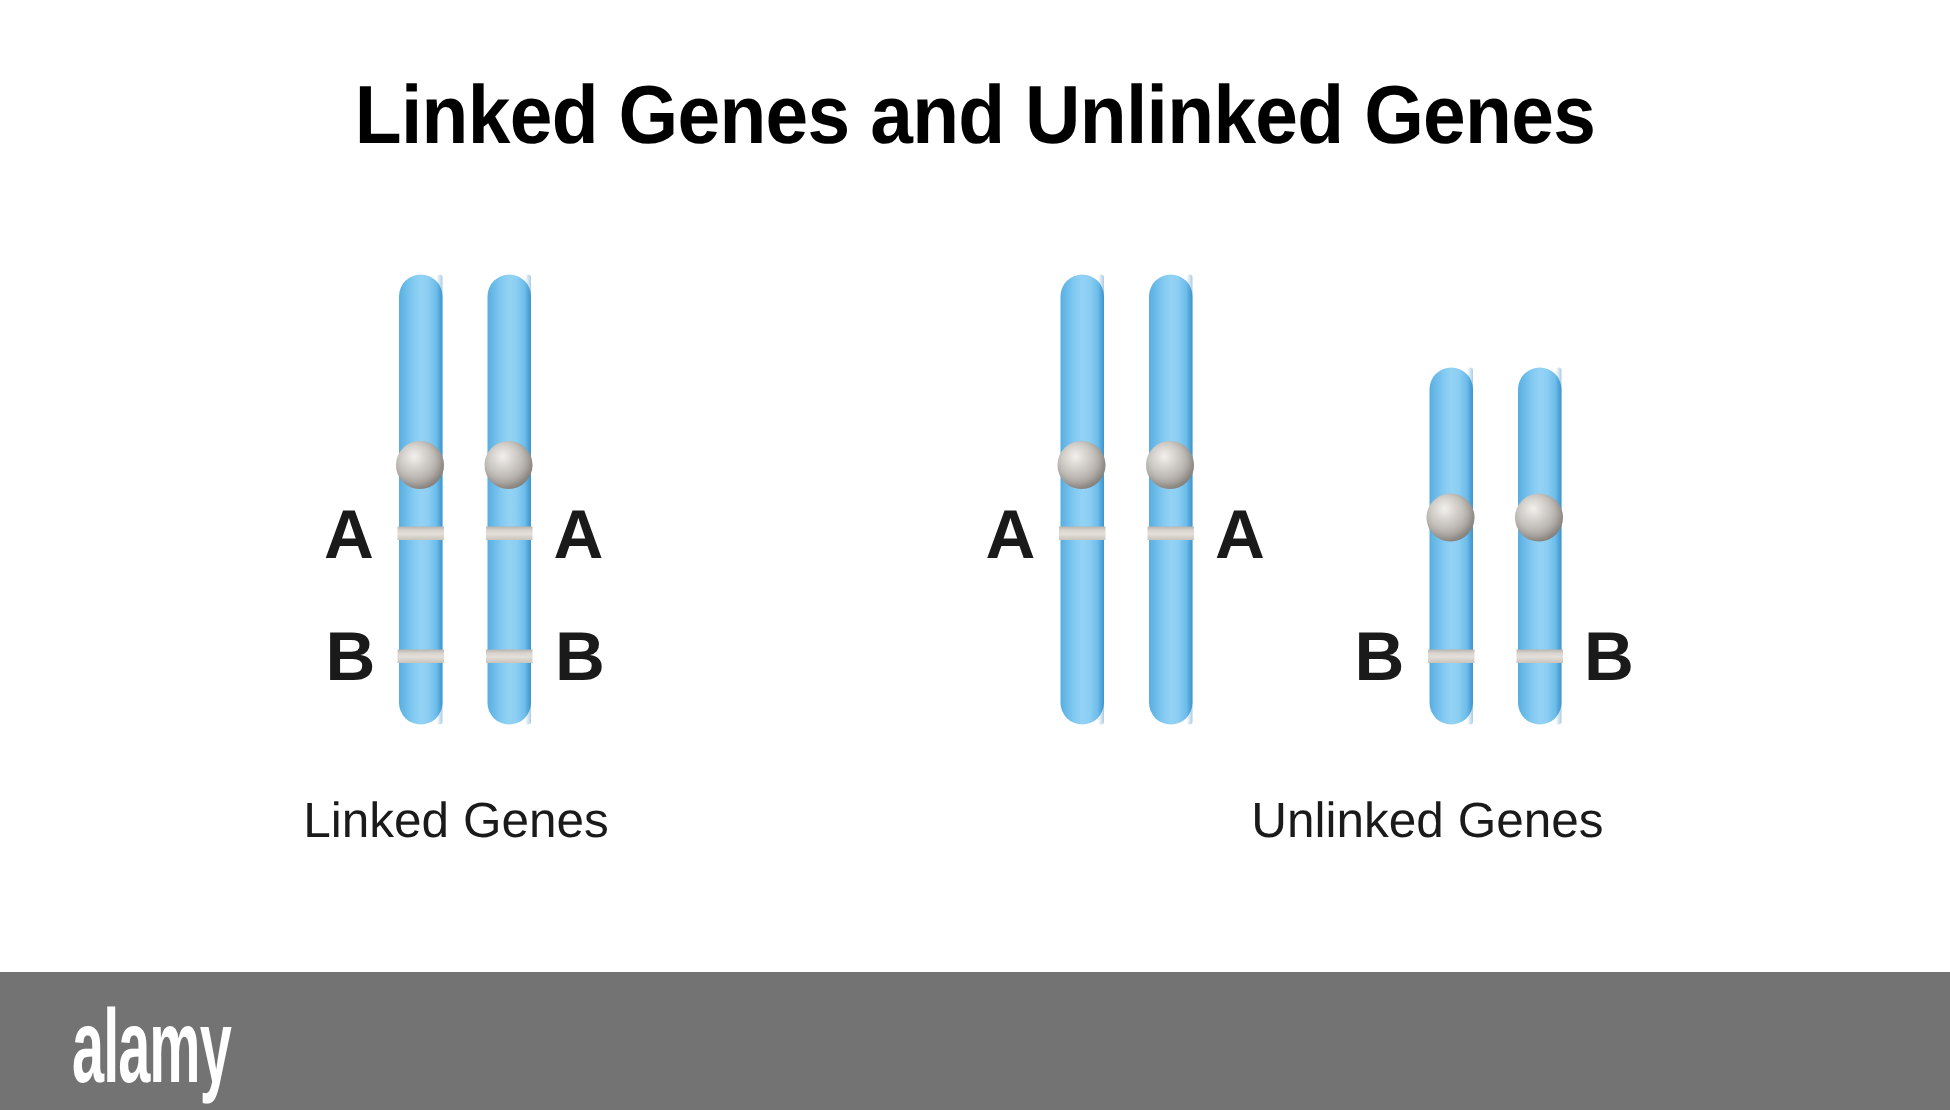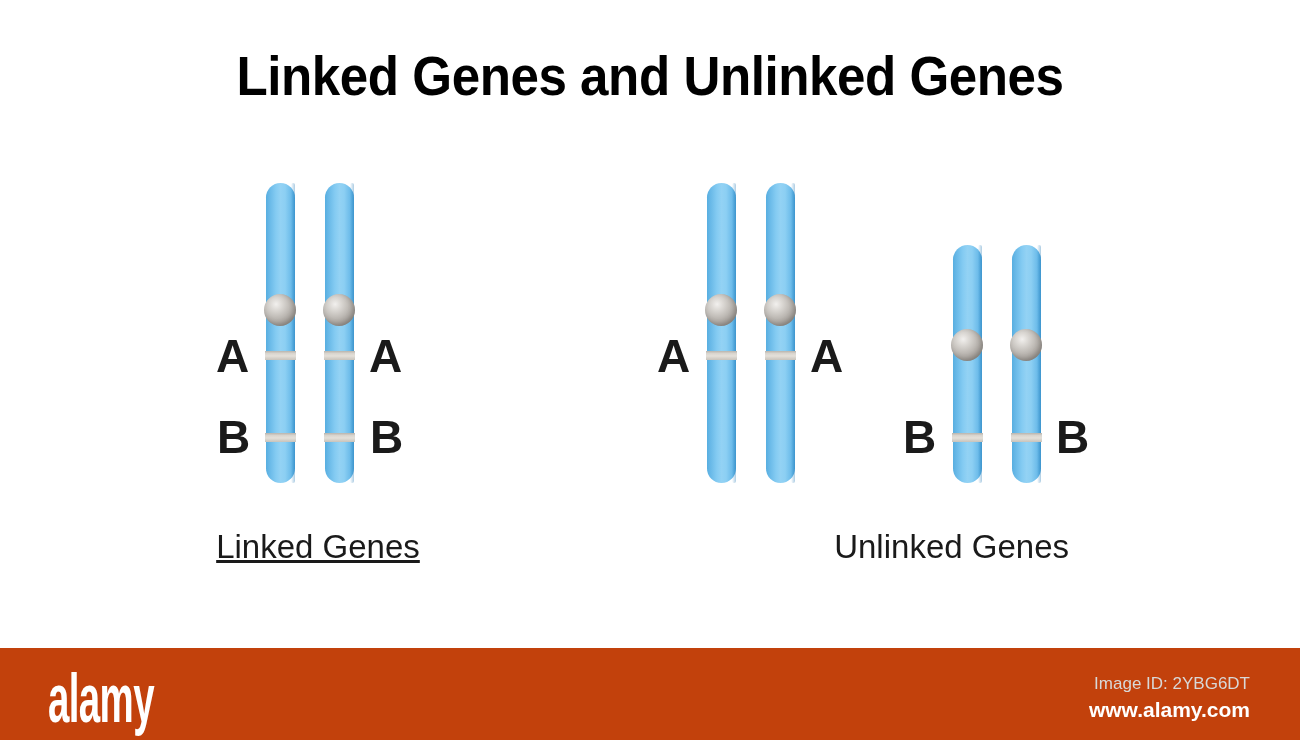--- a/index.html
+++ b/index.html
@@ -140,21 +140,21 @@
     white-space: nowrap;
   }
 
   
   .footer {
     position: absolute;
     left: 0;
     top: 648px;
     width: 1300px;
     height: 92px;
-    background: #c2410c;
+    background: #737373;
   }
   .footer-logo {
     position: absolute;
     left: 48px;
     top: 16px;
     font-family: "Liberation Sans", sans-serif;
     font-weight: bold;
     font-size: 62px;
     line-height: 62px;
     color: #ffffff;
@@ -207,21 +207,21 @@
       <div class="band" style="left:324px; top:351px;"></div>
       <div class="band" style="left:324px; top:433px;"></div>
       <div class="centromere" style="left:323px; top:294px;"></div>
     </div>
 
     <div class="allele" style="left:216px; top:333px;">A</div>
     <div class="allele" style="left:369px; top:333px;">A</div>
     <div class="allele" style="left:217px; top:414px;">B</div>
     <div class="allele" style="left:370px; top:414px;">B</div>
 
-    <div class="caption" style="left:118px; top:528px; width:400px;text-decoration:underline;">Linked Genes</div>
+    <div class="caption" style="left:104px; top:528px; width:400px;">Linked Genes</div>
   </div>
 
   <div class="group">
 
     <div class="chrom">
       <div class="arm top" style="left:707px; top:183px; height:128px;"></div>
       <div class="arm bottom" style="left:707px; top:311px; height:172px;"></div>
       <div class="band" style="left:706px; top:351px;"></div>
       <div class="centromere" style="left:705px; top:294px;"></div>
     </div>
@@ -252,17 +252,13 @@
 
     <div class="allele" style="left:903px; top:414px;">B</div>
     <div class="allele" style="left:1056px; top:414px;">B</div>
 
     <div class="caption" style="left:669px; top:528px; width:400px;text-align:right;">Unlinked Genes</div>
   </div>
 </div>
 
 <div class="footer">
   <div class="footer-logo">alamy</div>
-  <div class="footer-meta">
-    <div class="footer-id">Image ID: 2YBG6DT</div>
-    <div class="footer-url">www.alamy.com</div>
-  </div>
 </div>
 
 </body></html>

